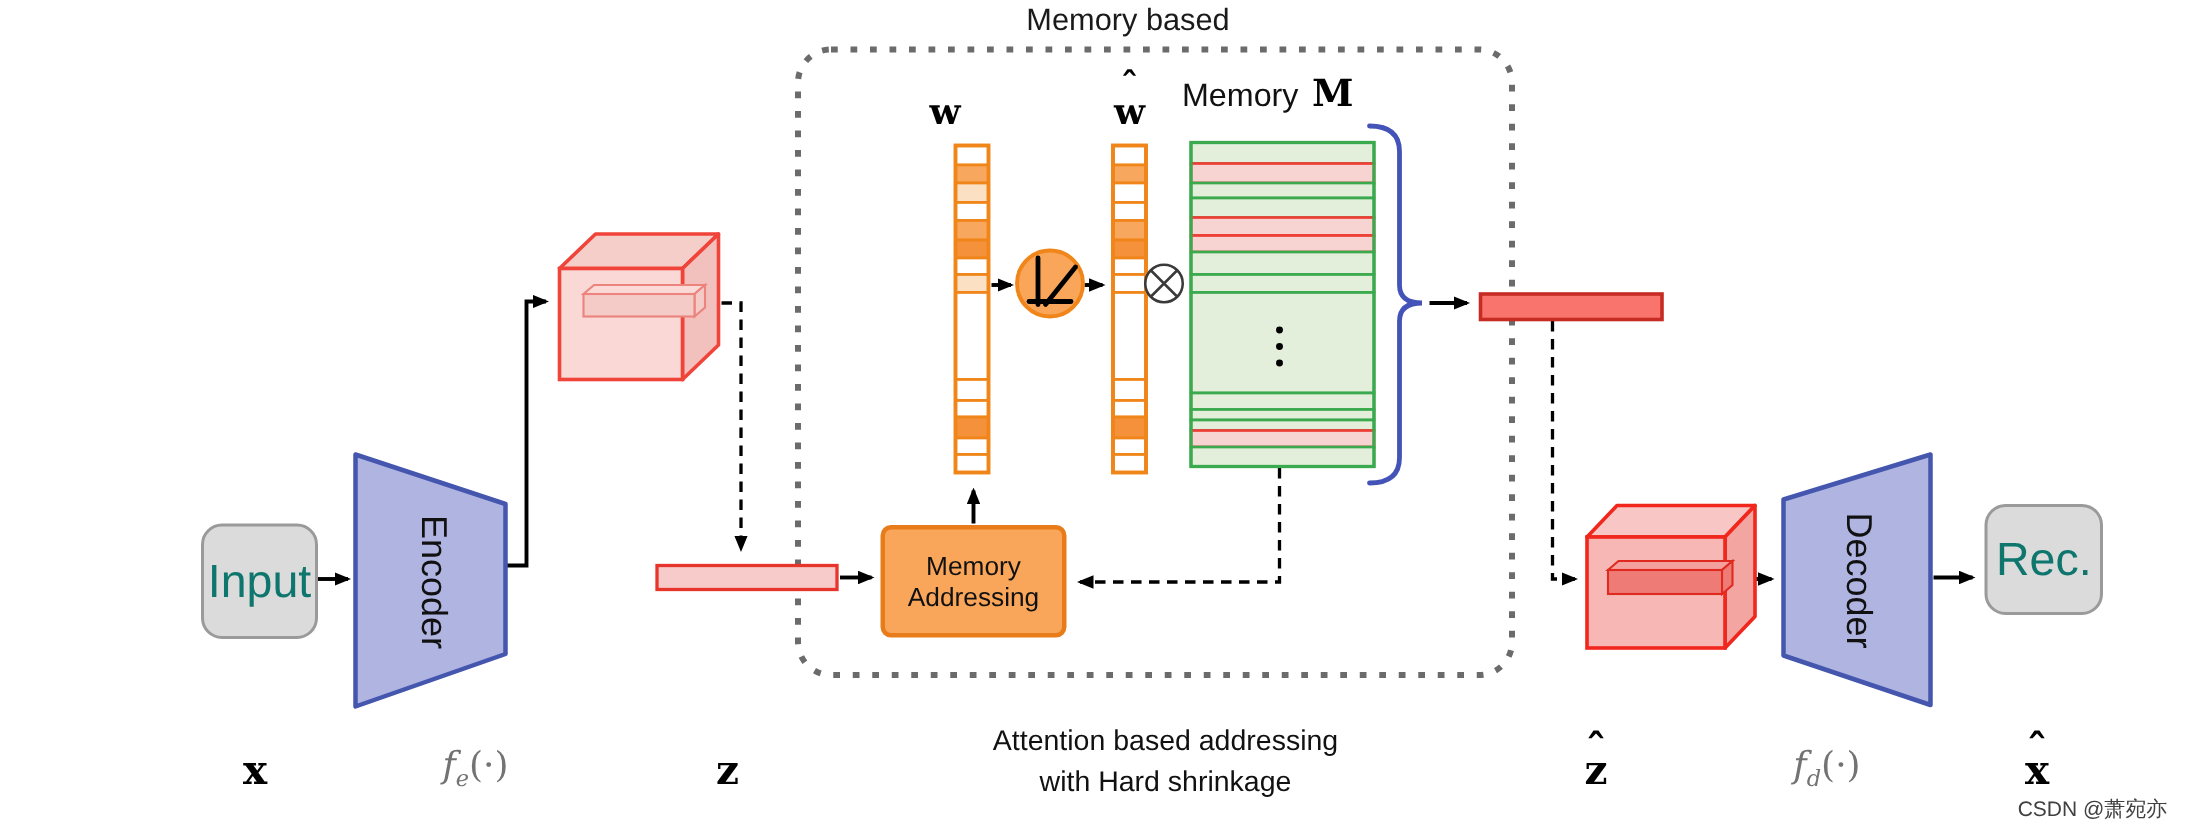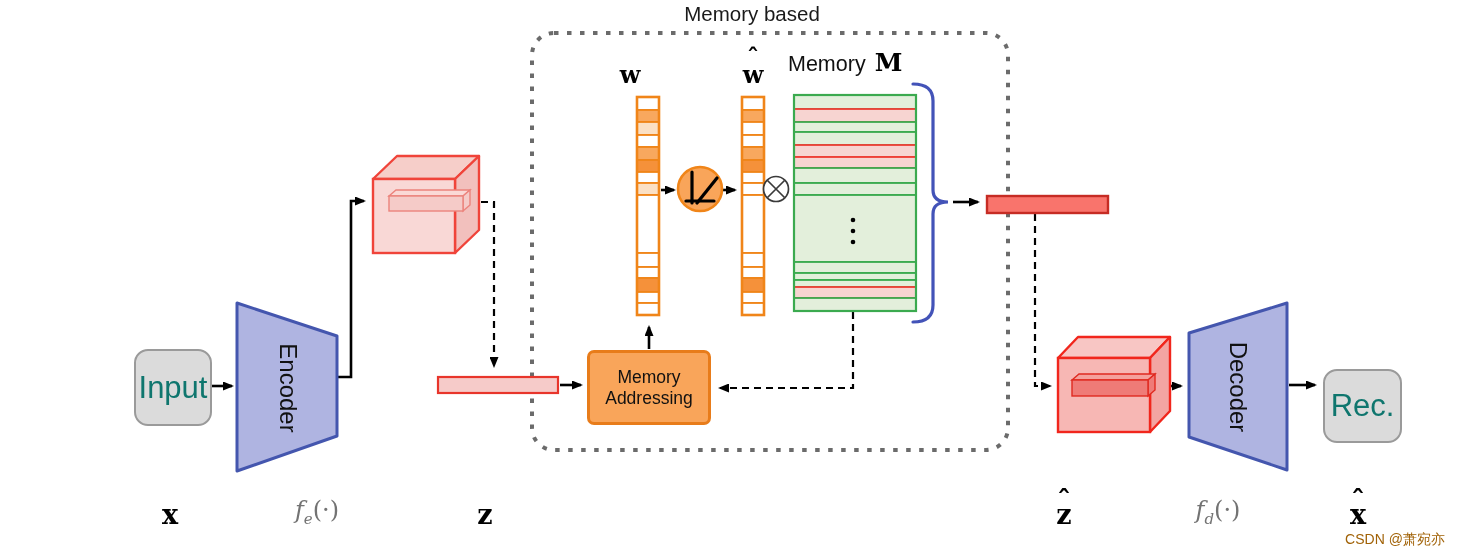--- a/index.html
+++ b/index.html
@@ -27,21 +27,21 @@
   .mlab{position:absolute;transform:translate(-50%,-50%);font-family:"DejaVu Serif",serif;font-weight:bold;font-size:27px;color:#000;}
   .flab{position:absolute;transform:translate(-50%,-50%);font-family:"DejaVu Serif",serif;font-size:24px;color:#737373;}
   .flab i{font-style:italic;}
   .flab sub{font-style:italic;font-size:15px;}
   .hatbox{position:relative;display:inline-block;}
   .hat{position:absolute;left:50%;top:-15px;transform:translateX(-50%);font-size:28px;font-family:"DejaVu Serif",serif;font-weight:bold;}
   .veclab{position:absolute;transform:translate(-50%,-50%);font-family:"DejaVu Serif",serif;font-weight:bold;font-size:24px;color:#000;}
   .memlab{position:absolute;left:788px;top:62px;transform:translate(0,-50%);display:flex;align-items:baseline;gap:9px;}
   .memlab .word{font-size:21.5px;color:#111;}
   .memlab .M{font-family:"DejaVu Serif",serif;font-weight:bold;font-size:25px;color:#000;}
-  .watermark{position:absolute;left:1395px;top:540px;transform:translate(-50%,-50%);font-size:14px;color:#a16207;white-space:nowrap;}
+  .watermark{position:absolute;left:1395px;top:540px;transform:translate(-50%,-50%);font-size:14px;color:#404040;white-space:nowrap;}
 </style>
 </head>
 <body>
 
 <div class="canvas">
 
   <svg id="diagram" width="1459" height="558" viewBox="0 0 1459 558">
     <defs>
       <marker id="ah" markerWidth="11" markerHeight="9" refX="9" refY="4.5" orient="auto" markerUnits="userSpaceOnUse">
         <path d="M0,0 L11,4.5 L0,9 Z" fill="#000"></path>
@@ -169,39 +169,41 @@
   </div>
 
   <div class="rot90" style="left:288px;top:388px;">Encoder</div>
   <div class="rot90" style="left:1238px;top:387px;">Decoder</div>
 
   <div class="mem-addr">
     <span>Memory</span>
     <span>Addressing</span>
   </div>
 
-  <div class="roundbox" style="left:1323px;top:369px;width:75px;height:70px;">
+  <div class="roundbox" style="left:1323px;top:336px;width:75px;height:70px;">
     <span>Rec.</span>
   </div>
 
   <div class="veclab" style="left:630px;top:74px;">w</div>
   <div class="veclab" style="left:753px;top:74px;">
     <span class="hatbox"><span class="hat" style="top:-17px;font-size:24px;">ˆ</span><span>w</span></span>
   </div>
   <div class="memlab">
     <span class="word">Memory</span>
     <span class="M">M</span>
   </div>
 
   <div class="mlab" style="left:170px;top:514px;">x</div>
   <div class="flab" style="left:317px;top:512px;">
     <i>f</i><sub>e</sub><span>(·)</span>
   </div>
   <div class="mlab" style="left:485px;top:514px;">z</div>
   <div class="caption">
+    <div>Attention based addressing</div>
+    <div>with Hard shrinkage</div>
   </div>
   <div class="mlab" style="left:1064px;top:514px;">
     <span class="hatbox"><span class="hat">ˆ</span><span>z</span></span>
   </div>
   <div class="flab" style="left:1218px;top:512px;">
     <i>f</i><sub>d</sub><span>(·)</span>
   </div>
   <div class="mlab" style="left:1358px;top:514px;">
     <span class="hatbox"><span class="hat">ˆ</span><span>x</span></span>
   </div>

